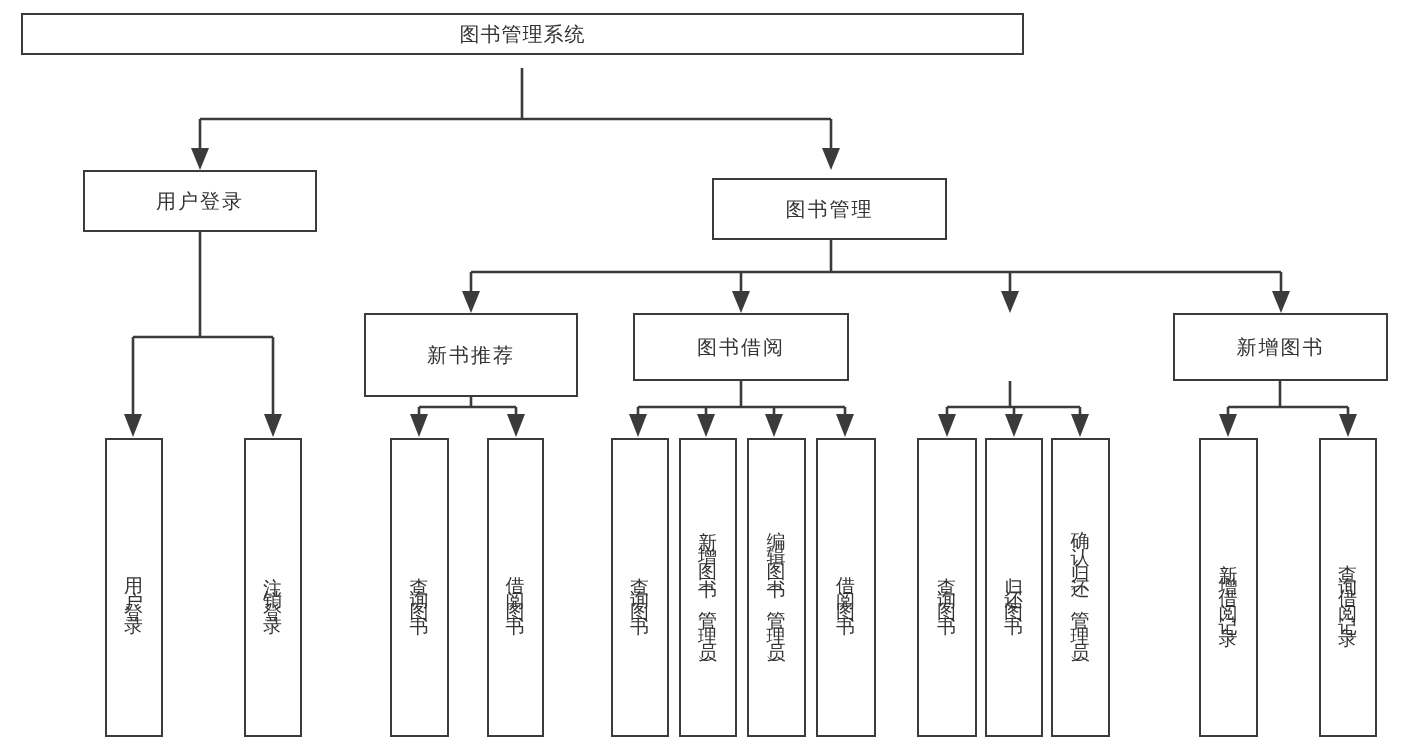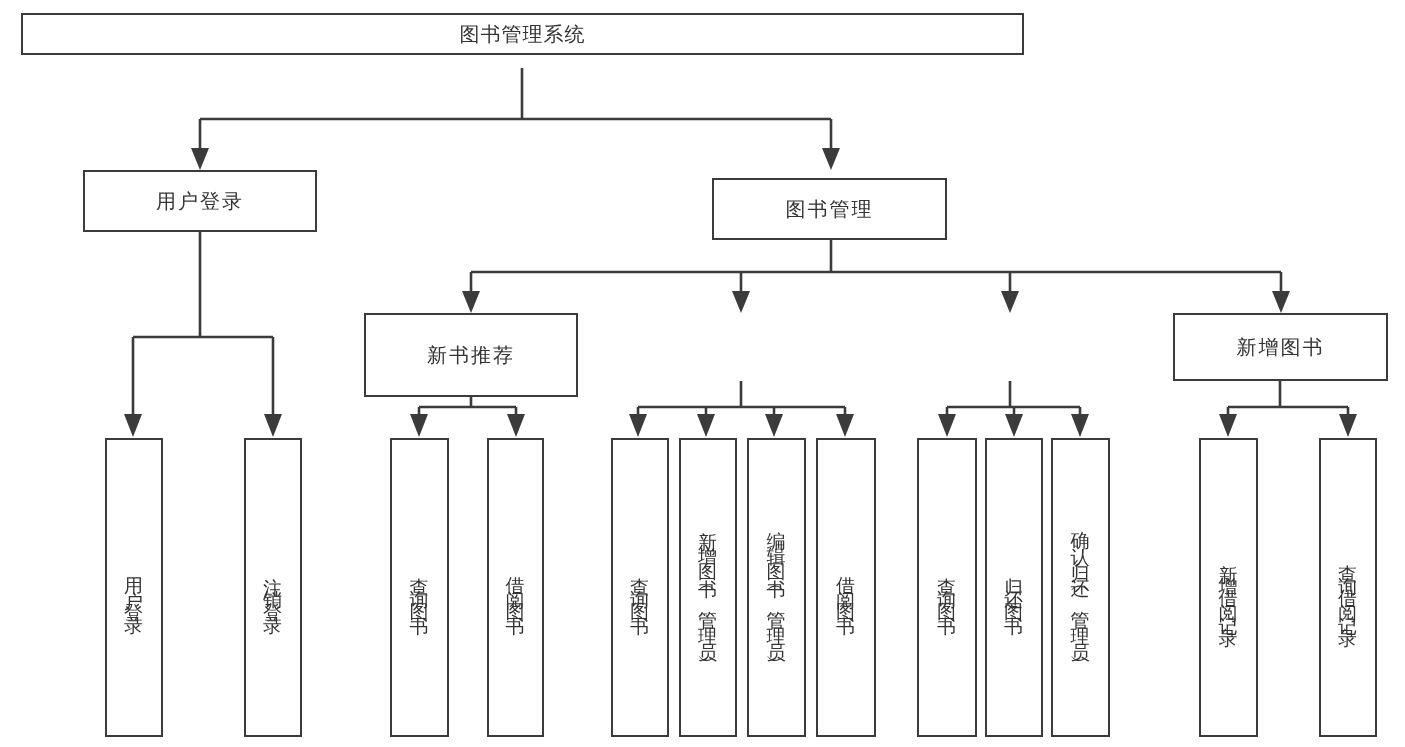--- a/index.html
+++ b/index.html
@@ -137,20 +137,23 @@
   <div class="node h b-login">
     <span class="lbl">用户登录</span>
   </div>
   <div class="node h b-mgmt">
     <span class="lbl">图书管理</span>
   </div>
 
   <div class="node h b-rec">
     <span class="lbl">新书推荐</span>
   </div>
+  <div class="node h b-borrow">
+    <span class="lbl">图书借阅</span>
+  </div>
   <div class="node h b-recd">
     <span class="lbl">新增图书</span>
   </div>
 
   <div class="node v leaf b-l1">
     <span class="lbl">用户登录</span>
   </div>
   <div class="node v leaf b-l2">
     <span class="lbl">注销登录</span>
   </div>

